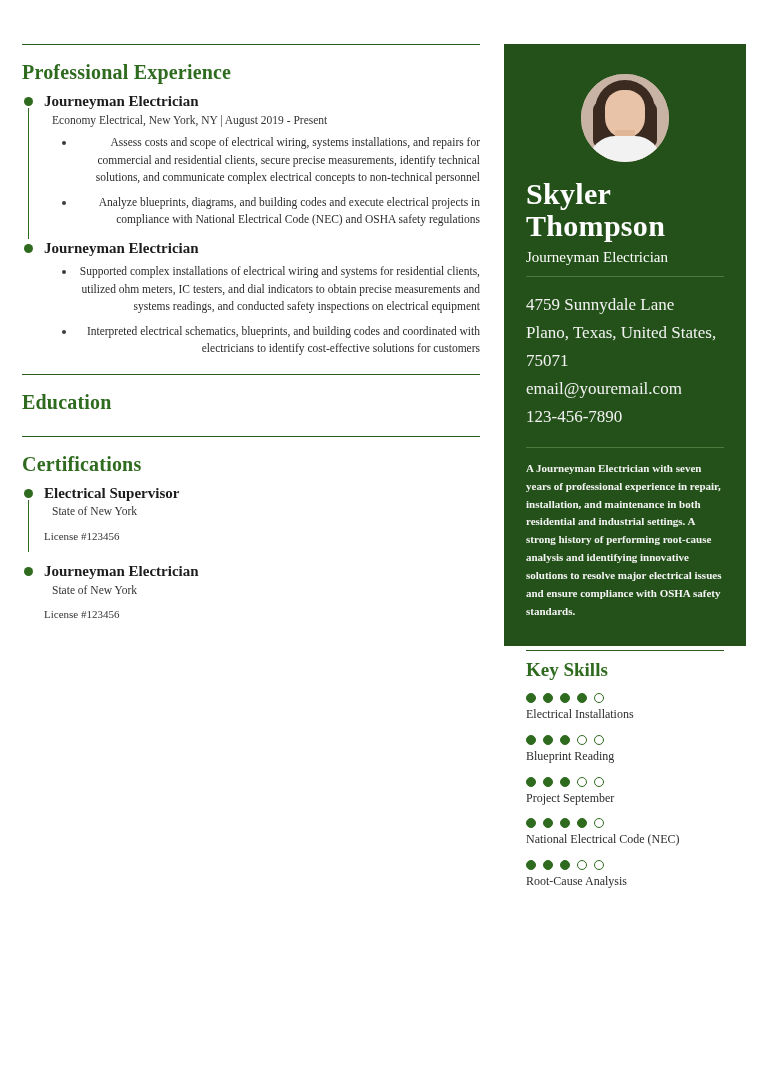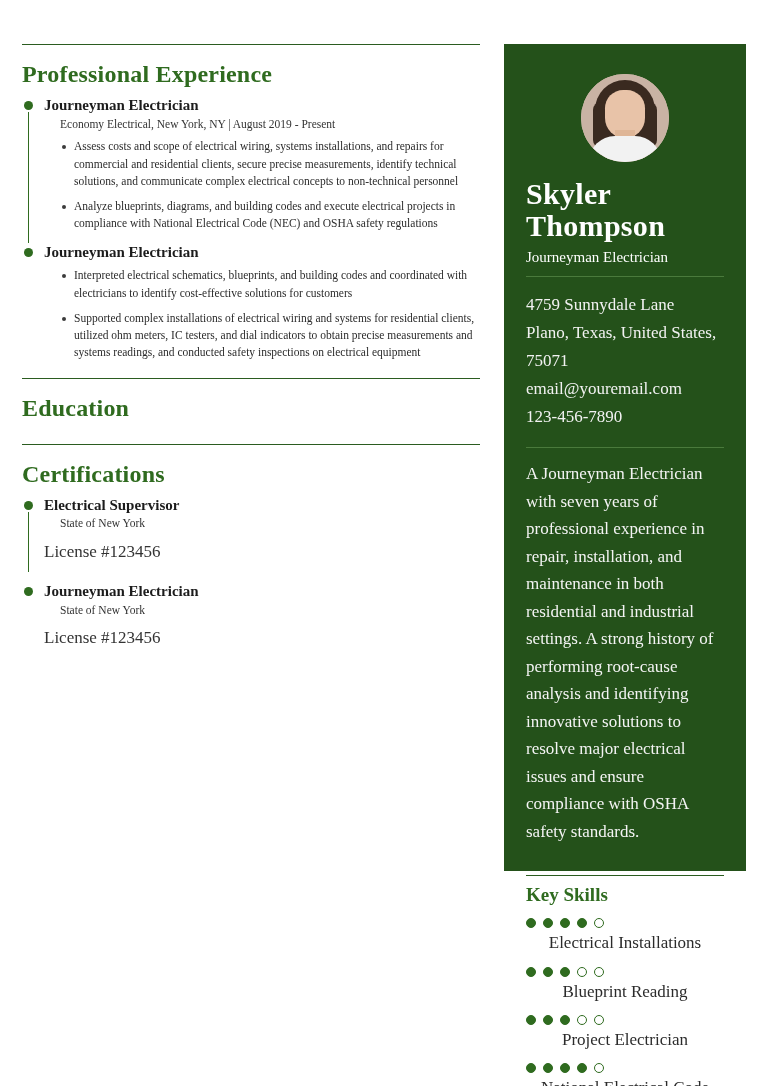--- a/index.html
+++ b/index.html
@@ -33,21 +33,21 @@
 
   .rule {
     border-top: 1px solid #2b5c20;
     width: 100%;
     margin: 0 0 6px 0;
     height: 0;
   }
 
   .section-title {
     font-family: "Liberation Serif", serif;
-    font-size: 24px;
+    font-size: 20px;
     font-weight: bold;
     color: #2f6b1f;
     letter-spacing: .2px;
     margin: 16px 0 8px 0;
   }
 
   
   .entry {
     position: relative;
     padding-left: 22px;
@@ -76,33 +76,34 @@
   .entry-title {
     font-size: 15px;
     font-weight: bold;
     color: #1c1c1c;
     line-height: 1.25;
     margin: 0 0 2px 0;
   }
   .entry-sub {
     font-size: 11.5px;
     color: #333333;
-    margin: 0 0 4px 16px;
+    margin: 0 0 4px 8px;
     line-height: 1.35;
   }
   .entry-meta {
-    font-size: 17px;
+    font-size: 11px;
     color: #333333;
     margin: 10px 0 0 0;
   }
 
   ul.bullets {
     list-style: none;
     margin: 6px 0 0 0;
     padding: 0 0 0 18px;
+    text-align: right;
   }
   ul.bullets li {
     position: relative;
     font-size: 11.5px;
     line-height: 1.5;
     color: #2b2b2b;
     margin-bottom: 8px;
     padding-left: 12px;
   }
   ul.bullets li::before {
@@ -206,23 +207,24 @@
     line-height: 1.65;
     color: #f2f2f2;
   }
 
   .summary-divider {
     border-top: 1px solid #4a7a3c;
     margin: 16px 0 12px 0;
     height: 0;
   }
   .summary {
-    font-size: 17px;
+    font-size: 11px;
     line-height: 1.62;
     color: #f4f4f4;
+    font-weight: bold;
   }
 
   
   .skills-block {
     padding: 4px 22px 0 22px;
     width: 242px;
   }
   .skills-rule {
     border-top: 1px solid #2b5c20;
     margin: 0 0 8px 0;
@@ -237,24 +239,23 @@
   .skill { margin-bottom: 12px; }
   .dots { display: flex; gap: 7px; margin-bottom: 4px; }
   .dot {
     width: 10px; height: 10px;
     border-radius: 50%;
     border: 1.4px solid #2f6b1f;
     background: #ffffff;
   }
   .dot.filled { background: #2f6b1f; }
   .skill-label {
-    font-size: 17px;
+    font-size: 12px;
     color: #2b2b2b;
     line-height: 1.3;
-    text-align: center;
   }
 </style>
 </head>
 <body>
 
 <div class="page">
 
   <div class="left-col">
 
     <div class="section">
@@ -266,22 +267,22 @@
         <div class="entry-sub">Economy Electrical, New York, NY | August 2019 - Present</div>
         <ul class="bullets">
           <li>Assess costs and scope of electrical wiring, systems installations,  and repairs for commercial and residential clients, secure precise  measurements, identify technical solutions, and communicate complex  electrical concepts to non-technical personnel</li>
           <li>Analyze blueprints, diagrams, and building codes and execute  electrical projects in compliance with National Electrical Code (NEC)  and OSHA safety regulations</li>
         </ul>
       </div>
 
       <div class="entry">
         <div class="entry-title">Journeyman Electrician</div>
         <ul class="bullets">
+          <li>Supported complex installations of electrical wiring and systems for  residential clients, utilized ohm meters, IC testers, and dial  indicators to obtain precise measurements and systems readings, and  conducted safety inspections on electrical equipment</li>
           <li>Interpreted electrical schematics, blueprints, and building codes  and coordinated with electricians to identify cost-effective solutions  for customers</li>
-          <li>Supported complex installations of electrical wiring and systems for  residential clients, utilized ohm meters, IC testers, and dial  indicators to obtain precise measurements and systems readings, and  conducted safety inspections on electrical equipment</li>
         </ul>
       </div>
     </div>
 
     <div class="section" style="margin-top:16px;">
       <div class="rule"></div>
       <div class="section-title">Education</div>
     </div>
 
     <div class="section" style="margin-top:22px;">
@@ -361,31 +362,41 @@
       </div>
 
       <div class="skill">
         <div class="dots">
           <span class="dot filled"></span>
           <span class="dot filled"></span>
           <span class="dot filled"></span>
           <span class="dot"></span>
           <span class="dot"></span>
         </div>
-        <div class="skill-label">Project Electrician</div>
+        <div class="skill-label">Project September</div>
       </div>
 
       <div class="skill">
         <div class="dots">
           <span class="dot filled"></span>
           <span class="dot filled"></span>
           <span class="dot filled"></span>
           <span class="dot filled"></span>
           <span class="dot"></span>
         </div>
         <div class="skill-label">National Electrical Code (NEC)</div>
       </div>
 
+      <div class="skill">
+        <div class="dots">
+          <span class="dot filled"></span>
+          <span class="dot filled"></span>
+          <span class="dot filled"></span>
+          <span class="dot"></span>
+          <span class="dot"></span>
+        </div>
+        <div class="skill-label">Root-Cause Analysis</div>
+      </div>
     </div>
 
   </div>
 
 </div>
 
 </body></html>

